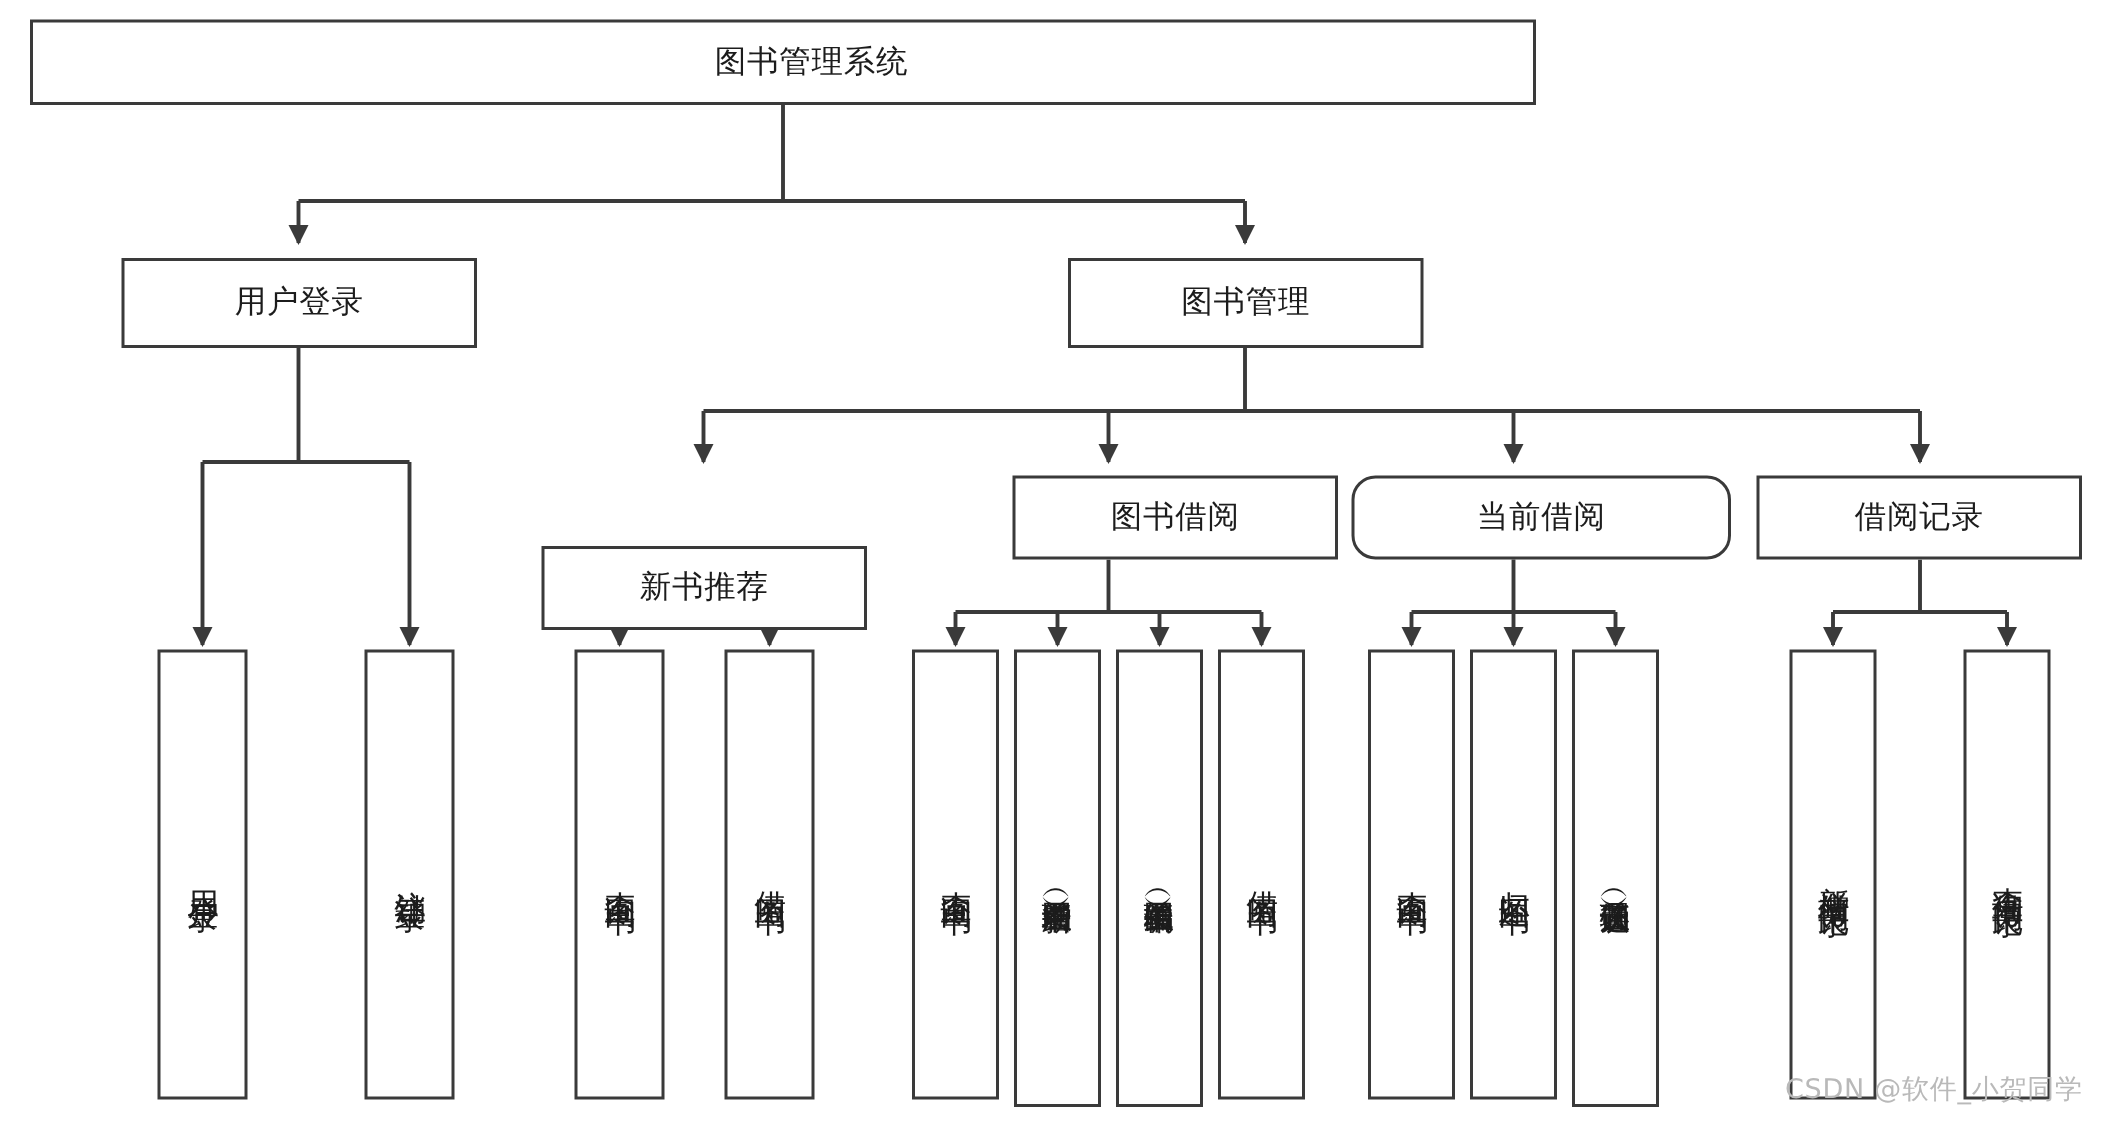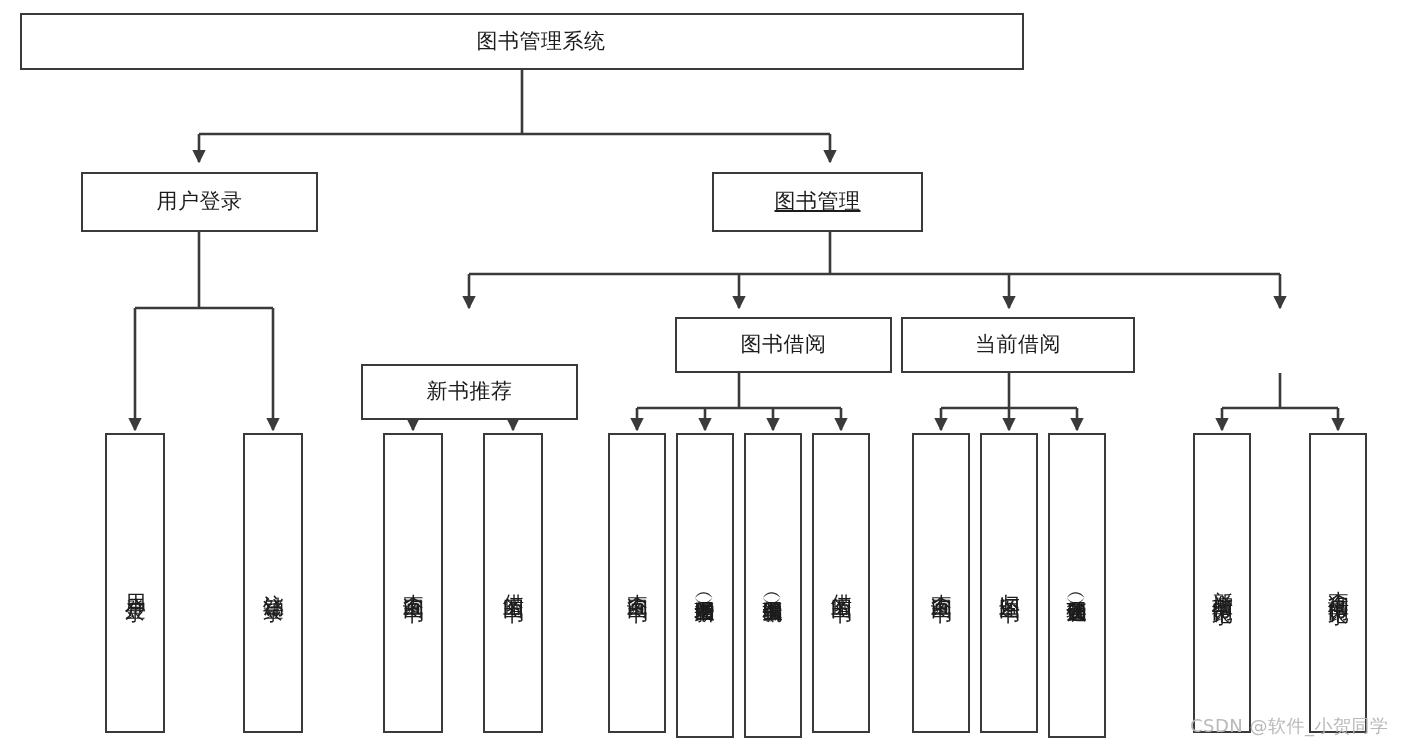--- a/index.html
+++ b/index.html
@@ -128,32 +128,35 @@
     </g>
   </svg>
 
   <div class="node horiz" style="left:20px; top:13px; width:1004px; height:57px;padding-left:38px;">
     <span class="node-label">图书管理系统</span>
   </div>
 
   <div class="node horiz" style="left:81px; top:172px; width:237px; height:60px;">
     <span class="node-label">用户登录</span>
   </div>
-  <div class="node horiz" style="left:712px; top:172px; width:211px; height:60px;text-decoration:underline;">
+  <div class="node horiz" style="left:712px; top:172px; width:237px; height:60px;">
     <span class="node-label">图书管理</span>
   </div>
 
   <div class="node horiz" style="left:361px; top:317px; width:217px; height:56px;margin-top:47px;">
     <span class="node-label">新书推荐</span>
   </div>
   <div class="node horiz" style="left:631px; top:317px; width:217px; height:56px;margin-left:44px;">
     <span class="node-label">图书借阅</span>
   </div>
-  <div class="node horiz" style="left:901px; top:317px; width:234px; height:56px;">
+  <div class="node horiz" style="left:901px; top:317px; width:253px; height:56px;border-radius:16px;">
     <span class="node-label">当前借阅</span>
+  </div>
+  <div class="node horiz" style="left:1171px; top:317px; width:217px; height:56px;">
+    <span class="node-label">借阅记录</span>
   </div>
 
   <div class="node vert" style="left:105px; top:433px; width:60px; height:300px;">
     <span class="node-label">用户登录</span>
   </div>
   <div class="node vert" style="left:243px; top:433px; width:60px; height:300px;">
     <span class="node-label">注销登录</span>
   </div>
 
   <div class="node vert" style="left:383px; top:433px; width:60px; height:300px;">

